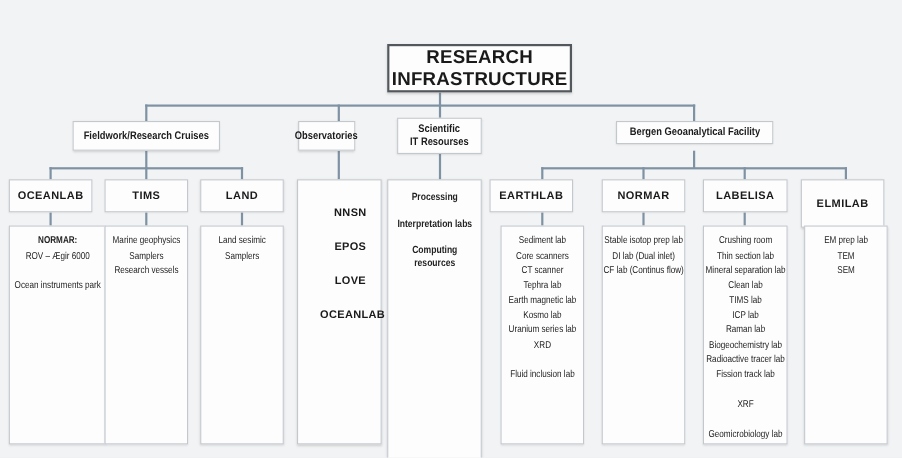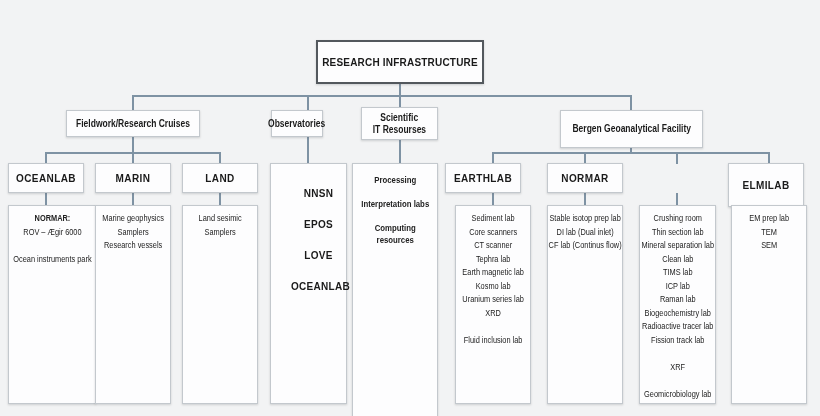--- a/index.html
+++ b/index.html
@@ -23,22 +23,23 @@
     background:#fdfdfe;
     border:1px solid #c3c8cd;
     box-sizing:border-box;
     box-shadow:0 1px 2px rgba(90,95,100,.25);
     text-align:center;
   }
   .flexc{display:flex;align-items:center;justify-content:center;flex-direction:column;}
   .root-box{
     border:2px solid #53585d;
     font-weight:bold;
-    font-size:10px;
+    font-size:17px;
     letter-spacing:.2px;
+    margin-left:36px;
   }
   .l2{font-weight:bold;font-size:10px;line-height:12px;}
   .hdr{font-weight:bold;font-size:10px;letter-spacing:.4px;}
   .cond{display:inline-block;transform:scaleX(.85);white-space:nowrap;}
   .content{padding-top:6px;}
   .lines{
     width:122%;margin-left:-11%;
     transform:scaleX(.82);
     transform-origin:center top;
     text-align:center;
@@ -103,37 +104,37 @@
 
   <div class="box flexc l2" style="left:271px;top:110px;width:52px;height:27px">
     <span class="cond">Observatories</span>
   </div>
 
   <div class="box flexc l2" style="left:361px;top:107px;width:77px;height:33px">
     <span class="cond">Scientific</span>
     <span class="cond">IT Resourses</span>
   </div>
 
-  <div class="box flexc l2" style="left:560px;top:110px;width:143px;height:38px">
+  <div class="box flexc l2" style="left:560px;top:110px;width:143px;height:21px">
     <span class="cond">Bergen Geoanalytical Facility</span>
   </div>
 
   <div class="box flexc hdr" style="left:8px;top:163px;width:76px;height:30px">
     <span>OCEANLAB</span>
   </div>
   <div class="box content" style="left:8px;top:205px;width:88px;height:199px">
     <div class="lines">
       <div class="ln b">NORMAR:</div>
       <div class="ln">ROV – Ægir 6000</div>
       <div class="ln gap">Ocean instruments park</div>
     </div>
   </div>
 
   <div class="box flexc hdr" style="left:95px;top:163px;width:76px;height:30px">
-    <span>MARIN</span>
+    <span>TIMS</span>
   </div>
   <div class="box content" style="left:95px;top:205px;width:76px;height:199px">
     <div class="lines">
       <div class="ln">Marine geophysics</div>
       <div class="ln">Samplers</div>
       <div class="ln">Research vessels</div>
     </div>
   </div>
 
   <div class="box flexc hdr" style="left:182px;top:163px;width:76px;height:30px">
@@ -182,20 +183,23 @@
     <span>NORMAR</span>
   </div>
   <div class="box content" style="left:547px;top:205px;width:76px;height:199px">
     <div class="lines">
       <div class="ln">Stable isotop prep lab</div>
       <div class="ln">DI lab (Dual inlet)</div>
       <div class="ln">CF lab (Continus flow)</div>
     </div>
   </div>
 
+  <div class="box flexc hdr" style="left:639px;top:163px;width:77px;height:30px">
+    <span>LABELISA</span>
+  </div>
   <div class="box content" style="left:639px;top:205px;width:77px;height:199px">
     <div class="lines">
       <div class="ln">Crushing room</div>
       <div class="ln">Thin section lab</div>
       <div class="ln">Mineral separation lab</div>
       <div class="ln">Clean lab</div>
       <div class="ln">TIMS lab</div>
       <div class="ln">ICP lab</div>
       <div class="ln">Raman lab</div>
       <div class="ln">Biogeochemistry lab</div>

